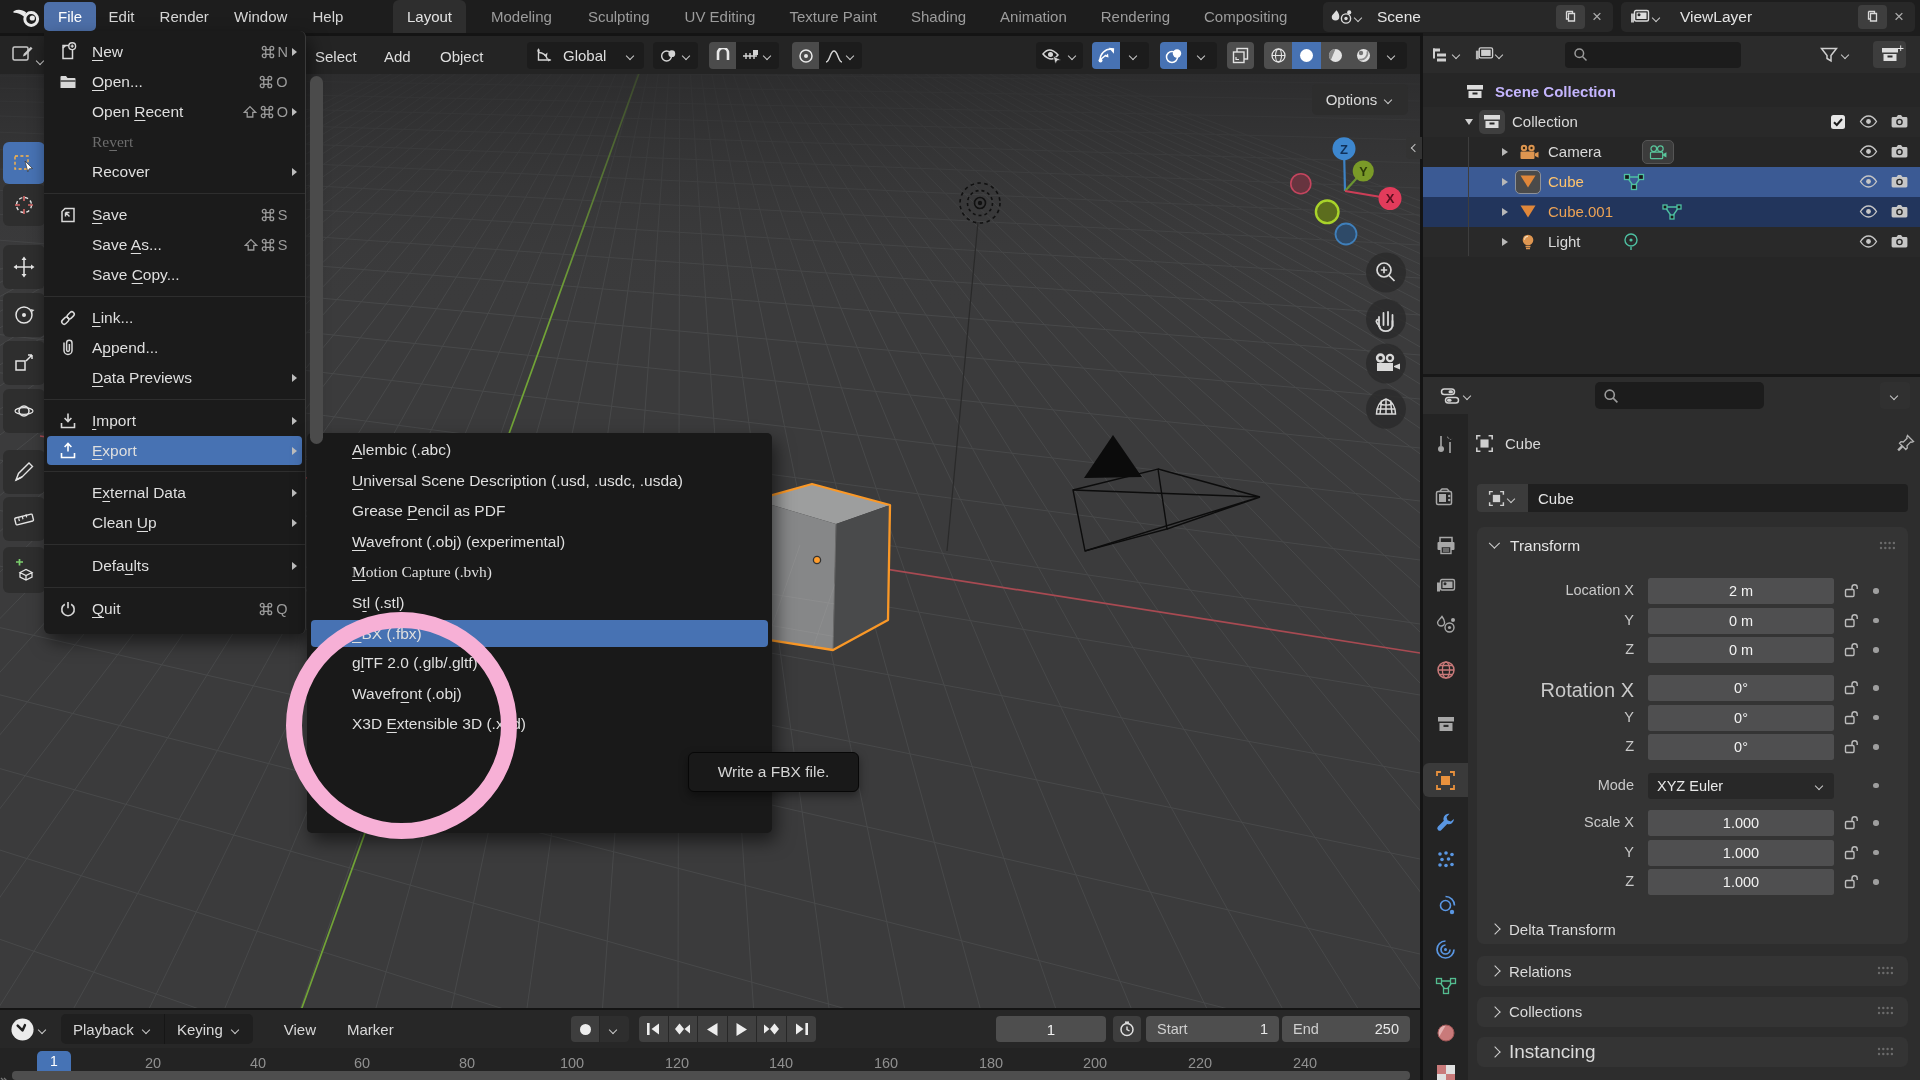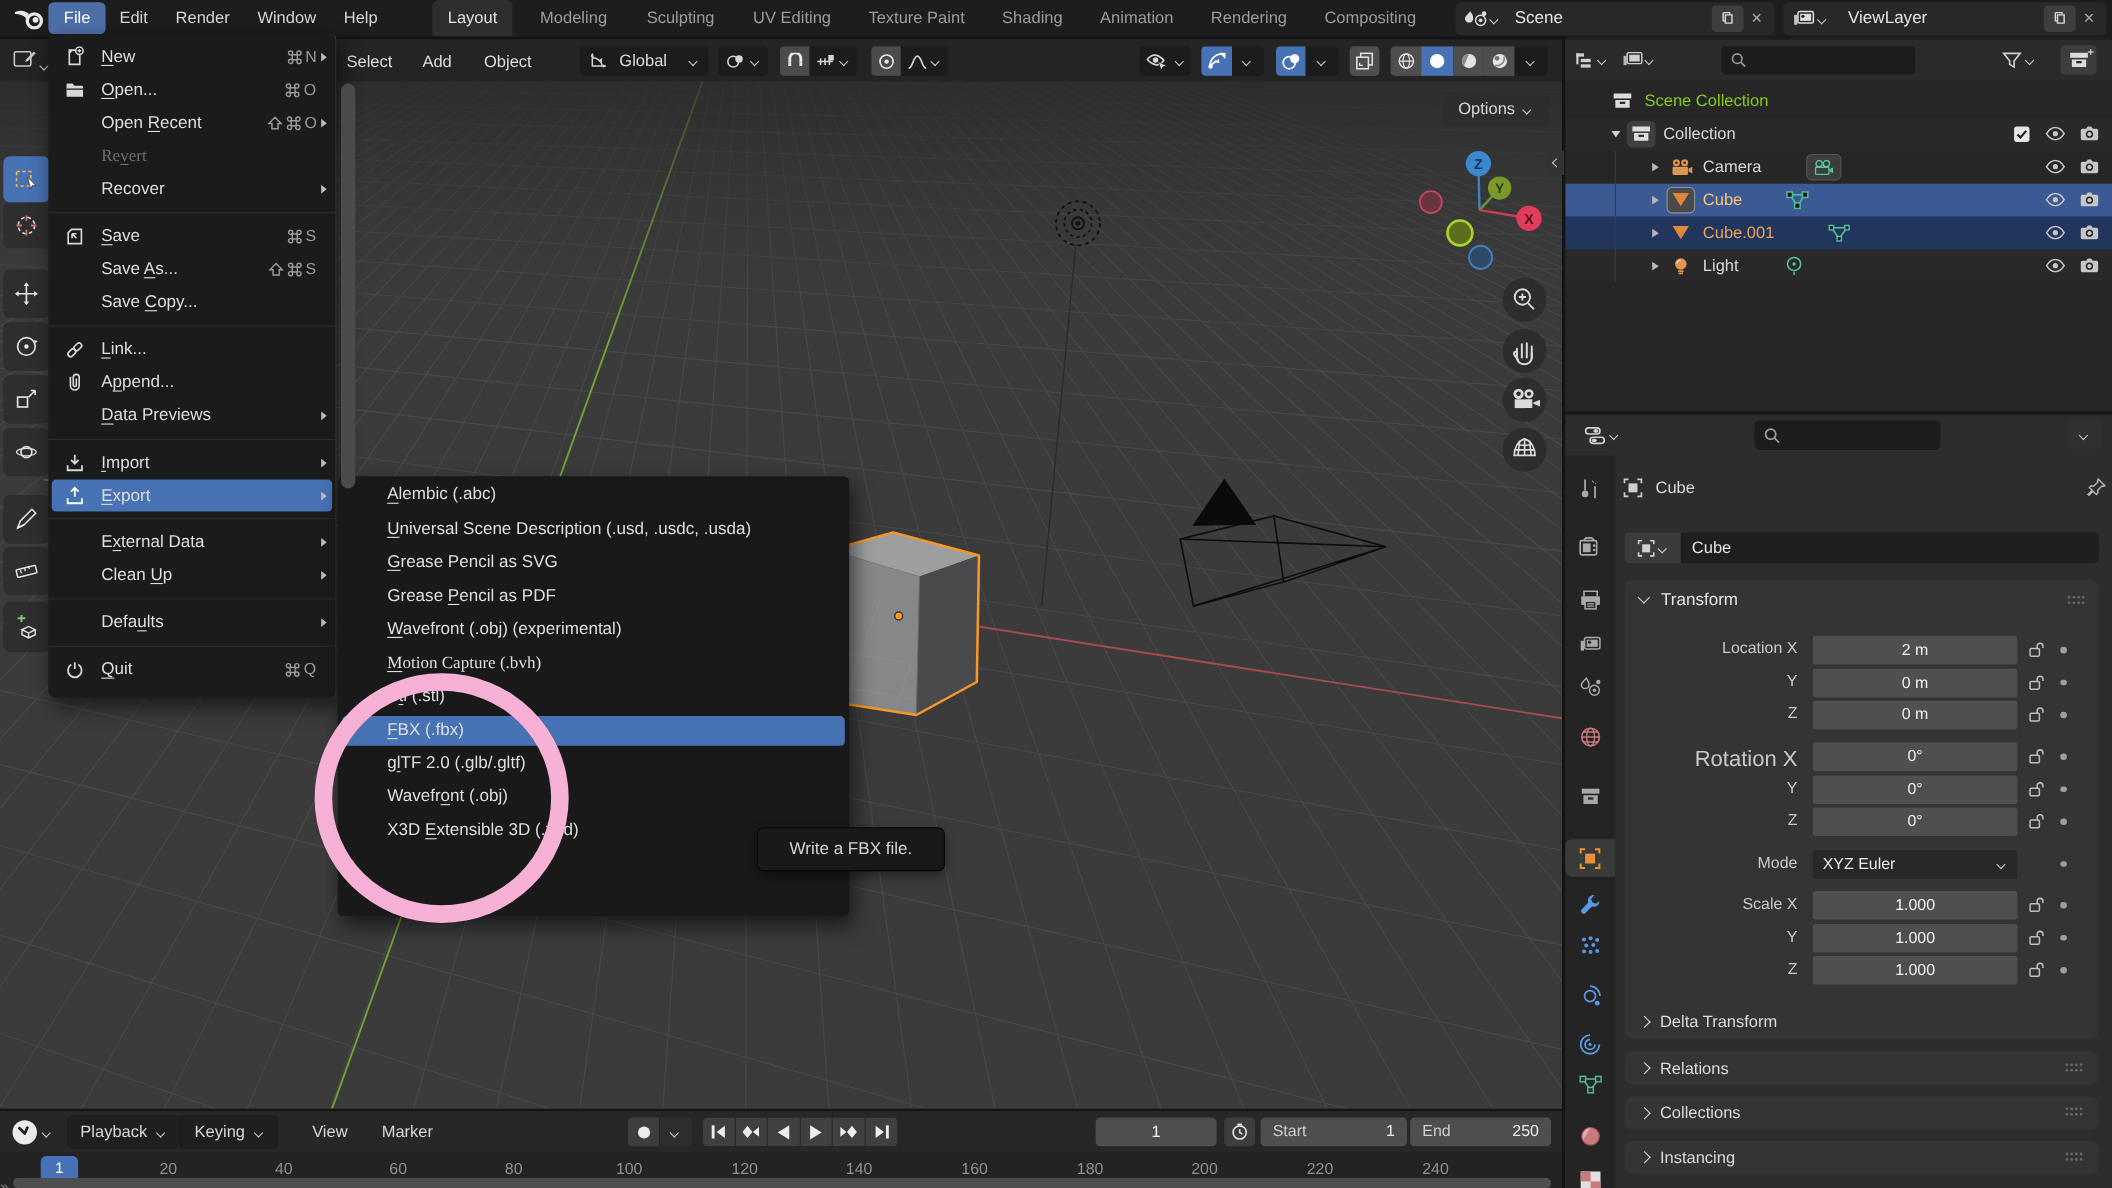--- a/index.html
+++ b/index.html
@@ -681,23 +681,20 @@
       <span style="width:5.5px;"></span>
     </div>
   </div><div class="ab" style="left:307px;top:433px;width:465px;height:400px;background:#191919;border-radius:5px;box-shadow:4px 8px 18px rgba(0,0,0,0.55);padding-top:2px;z-index:5;">
     <div class="smi">
       <span><span class="u">A</span>lembic (.abc)</span>
     </div>
     <div class="smi">
       <span><span class="u">U</span>niversal Scene Description (.usd, .usdc, .usda)</span>
     </div>
     <div class="smi">
-      <span><span class="u">G</span>rease Pencil as SVG</span>
-    </div>
-    <div class="smi">
       <span>Grease&nbsp;<span class="u">P</span>encil as PDF</span>
     </div>
     <div class="smi">
       <span><span class="u">W</span>avefront (.obj) (experimental)</span>
     </div>
     <div class="smi dis">
       <span><span class="u">M</span>otion Capture (.bvh)</span>
     </div>
     <div class="smi">
       <span>S<span class="u">t</span>l (.stl)</span>
@@ -755,21 +752,21 @@
     <div style="position:absolute;left:1468px;"></div>
     <div class="row" style="position:absolute;left:0;top:41px;width:497px;height:29.8px;background:#262626;">
       <span style="width:37px;"></span>
       <span class="row" style="width:26px;height:24px;justify-content:center;margin-left:2px;">
         <svg width="20" height="17" viewBox="0 0 20 17">
           <rect x="2" y="2" width="16" height="4.5" fill="#dcdcdc"></rect>
           <path d="M3.5 8 h13 v7 h-13 z" fill="#dcdcdc"></path>
           <rect x="7.5" y="9.5" width="5" height="2" fill="#272727"></rect>
         </svg>
       </span>
-      <span style="color:#84cc16;font-size:15px;margin-left:7px;">Scene Collection</span>
+      <span style="color:#c4b5fd;font-size:15px;margin-left:7px;font-weight:bold;">Scene Collection</span>
       <div style="flex:1;"></div>
       <span style="width:30px;"></span>
       <span style="width:67px;"></span>
     </div>
     <div class="row" style="position:absolute;left:0;top:71px;width:497px;height:29.8px;background:#292929;">
       <span style="width:38px;"></span>
       <span class="row" style="width:16px;justify-content:center;">
         <span style="display:inline-block;width:0;height:0;border-left:4.5px solid transparent;border-right:4.5px solid transparent;border-top:6.5px solid #d0d0d0;"></span>
       </span>
       <span class="row" style="width:26px;height:24px;justify-content:center;margin-left:2px;">
@@ -1262,21 +1259,21 @@
         <circle cx="10.6" cy="3" r="1.2"></circle>
         <circle cx="14.9" cy="3" r="1.2"></circle>
         <circle cx="2" cy="8" r="1.2"></circle>
         <circle cx="6.3" cy="8" r="1.2"></circle>
         <circle cx="10.6" cy="8" r="1.2"></circle>
         <circle cx="14.9" cy="8" r="1.2"></circle>
       </g>
     </svg>
   </div><div class="ab row" style="left:1477px;top:1037px;width:431px;height:30px;background:#343434;border-radius:7px;padding:0 14px;">
     <span style="display:inline-block;width:8px;height:8px;border-right:1.8px solid #d0d0d0;border-top:1.8px solid #d0d0d0;transform:rotate(45deg);"></span>
-    <span style="color:#dadada;font-size:15px;margin-left:10px;">Instancing</span>
+    <span style="color:#dadada;font-size:19px;margin-left:10px;">Instancing</span>
     <div style="flex:1;"></div>
     <svg width="17" height="13" viewBox="0 0 17 13">
       <g fill="#6b6b6b">
         <circle cx="2" cy="3" r="1.2"></circle>
         <circle cx="6.3" cy="3" r="1.2"></circle>
         <circle cx="10.6" cy="3" r="1.2"></circle>
         <circle cx="14.9" cy="3" r="1.2"></circle>
         <circle cx="2" cy="8" r="1.2"></circle>
         <circle cx="6.3" cy="8" r="1.2"></circle>
         <circle cx="10.6" cy="8" r="1.2"></circle>

